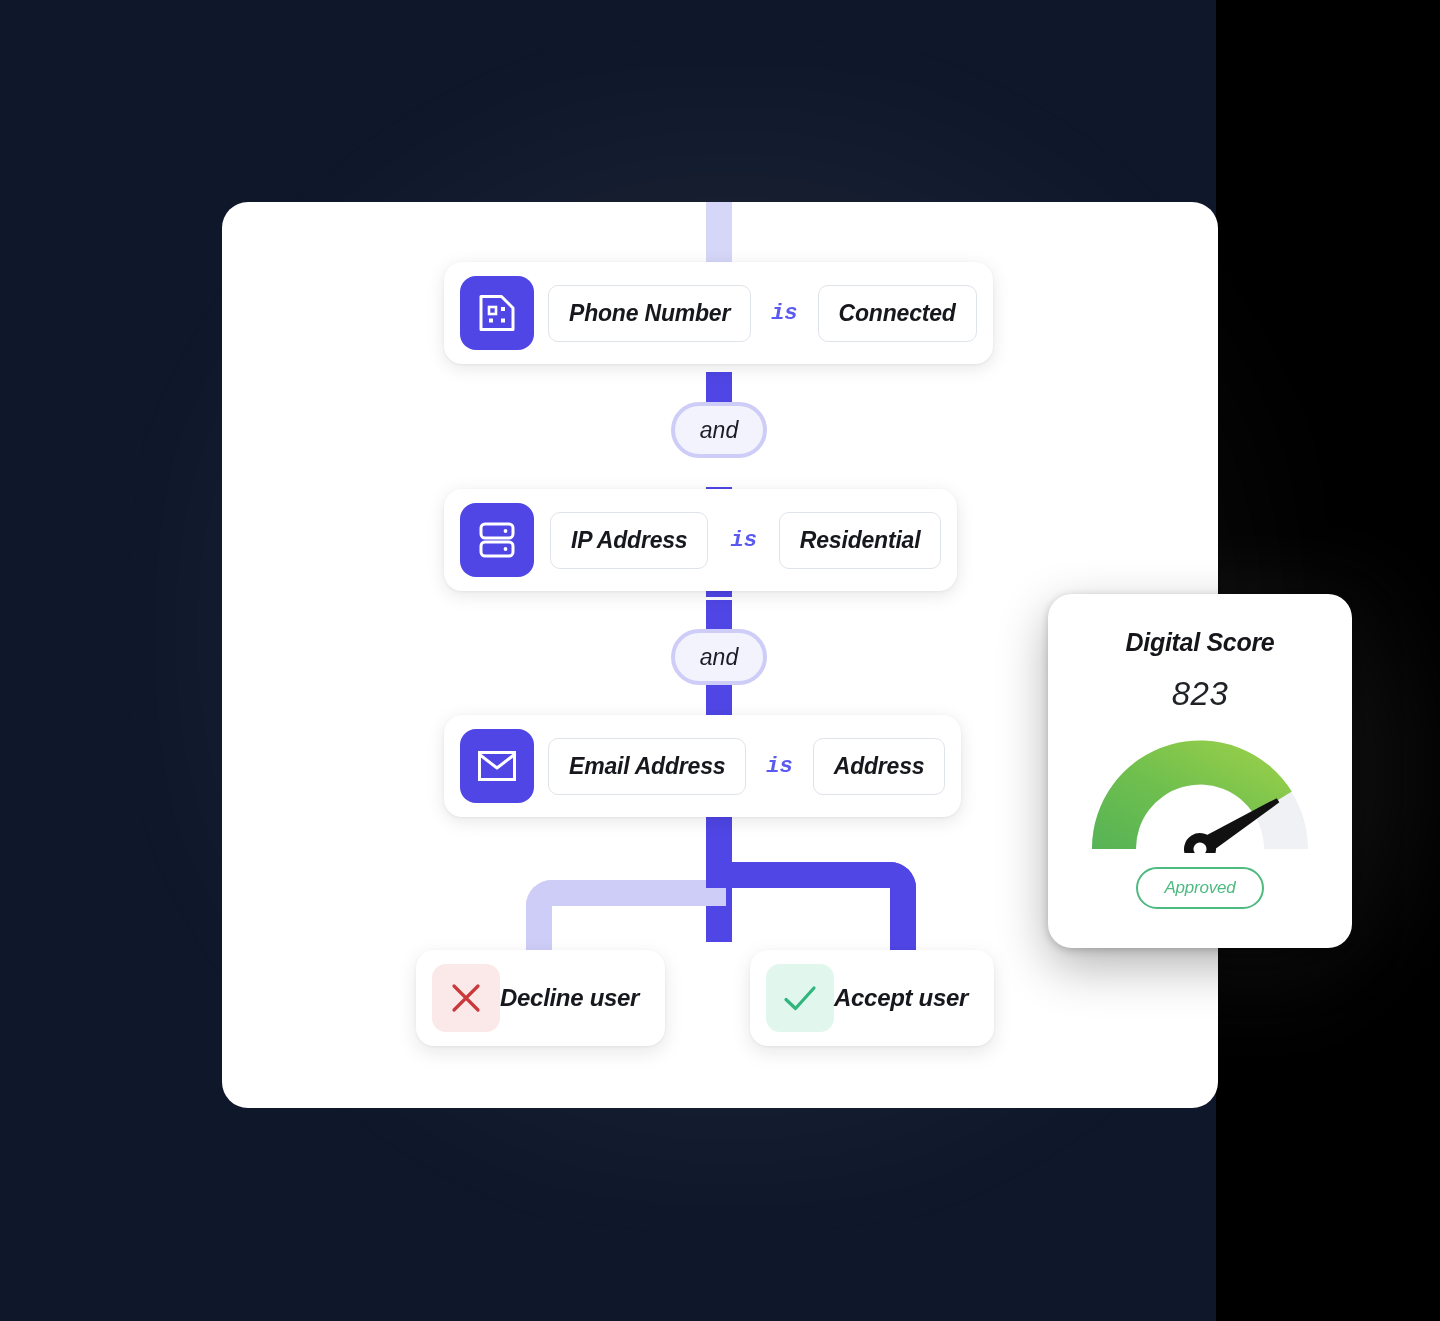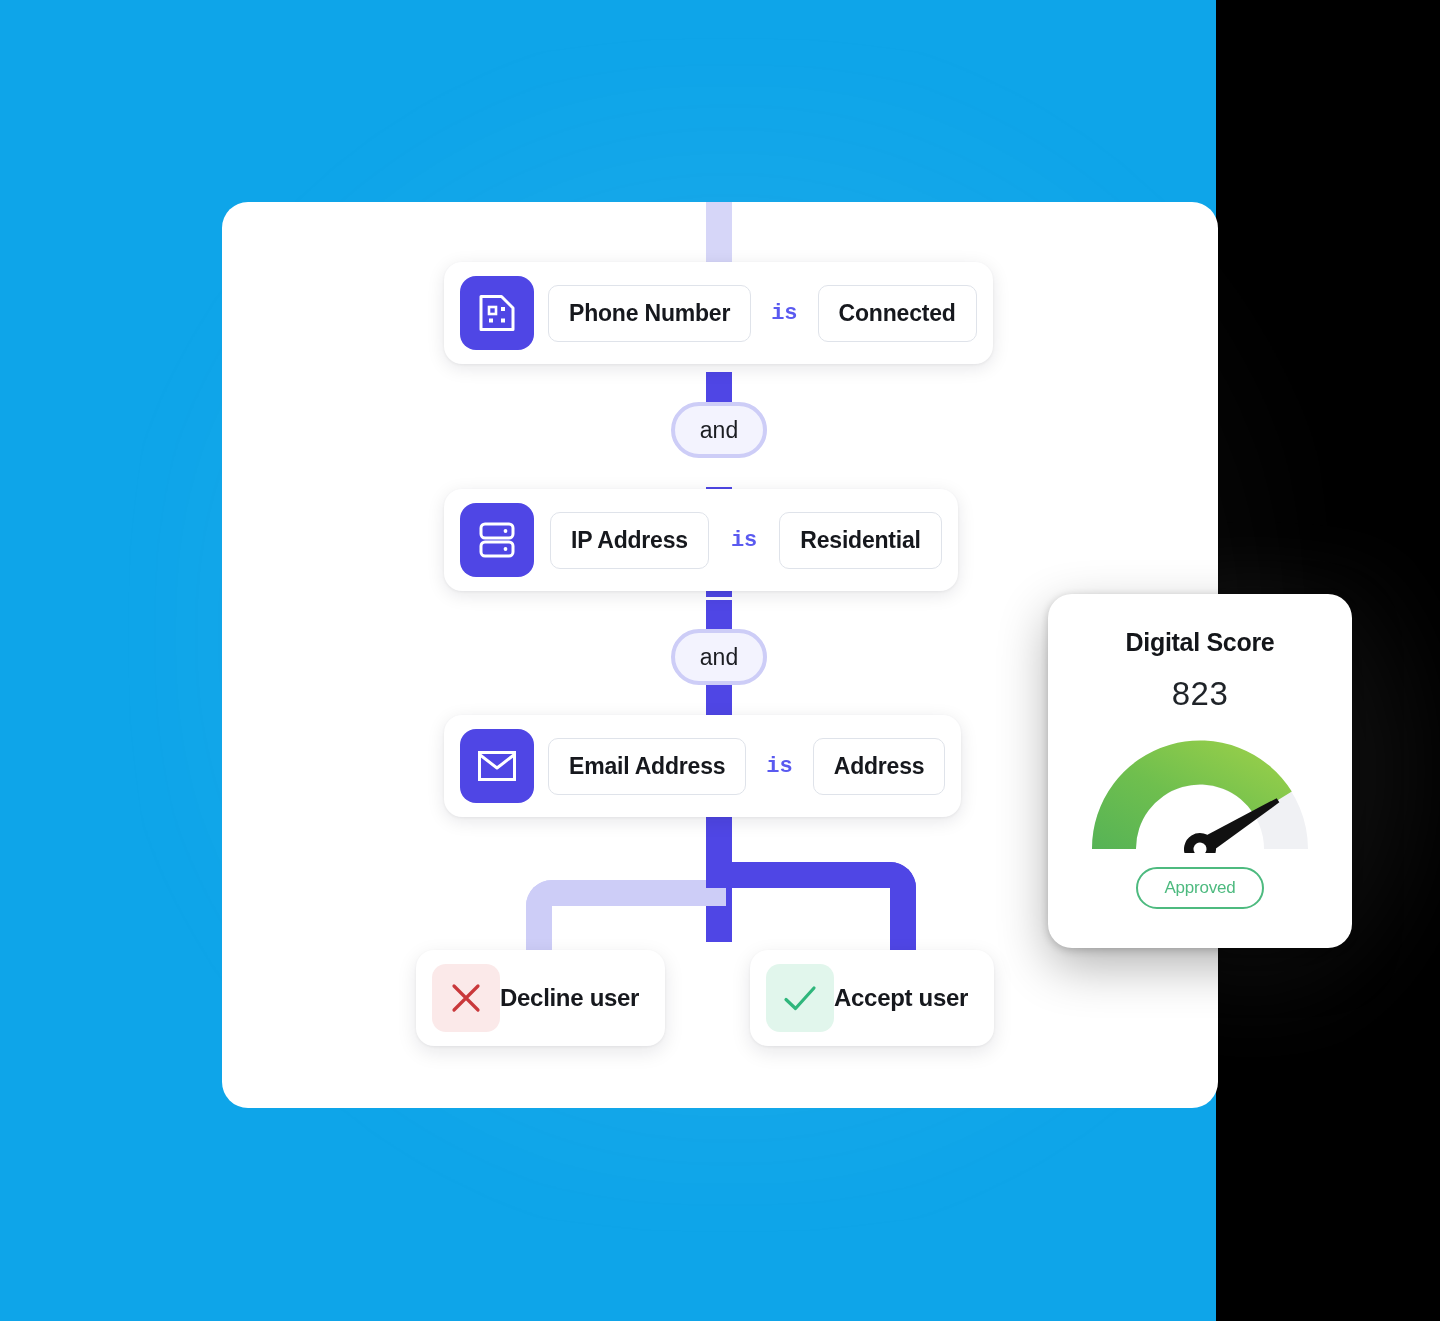--- a/index.html
+++ b/index.html
@@ -10,21 +10,22 @@
     height: 1321px;
     background: #000000;
     font-family: "Liberation Sans", sans-serif;
     overflow: hidden;
   }
 
   #stage {
     position: relative;
     width: 1216px;
     height: 1321px;
-    background: #0ea5e9;
+    background: #0f172a;
+    font-style: italic;
   }
 
   
   .halo {
     position: absolute;
     left: 150px;
     top: 60px;
     width: 1160px;
     height: 1150px;
     border-radius: 90px;

